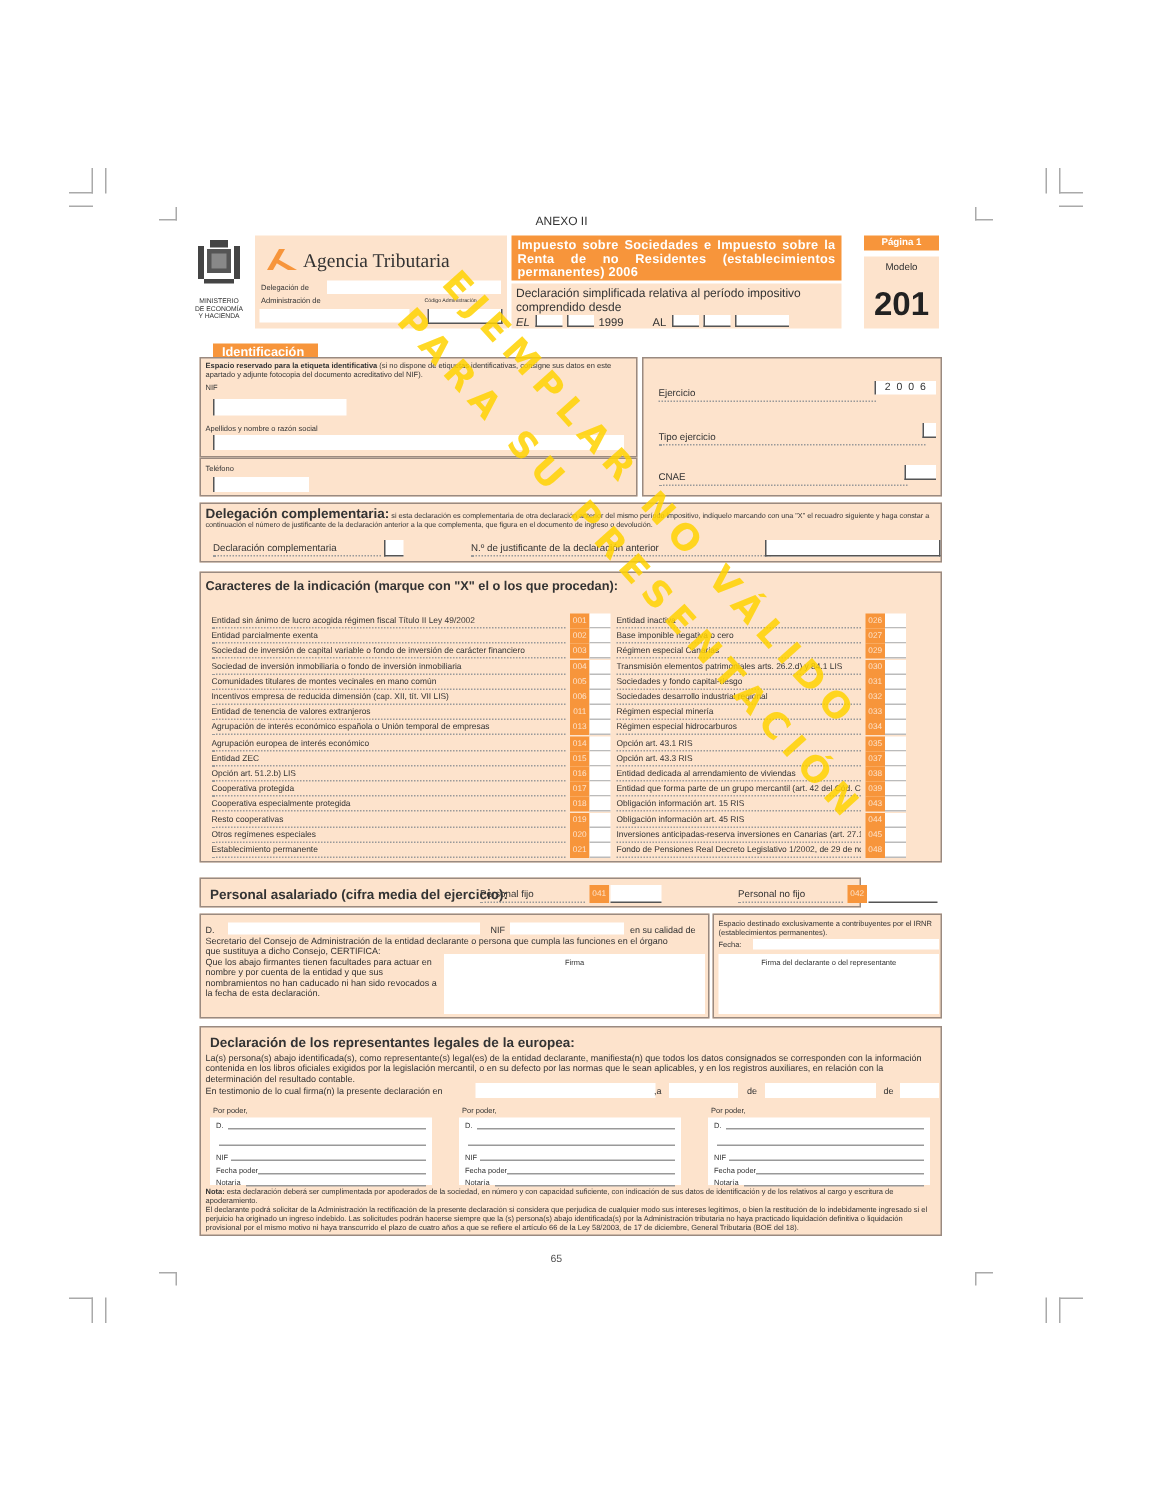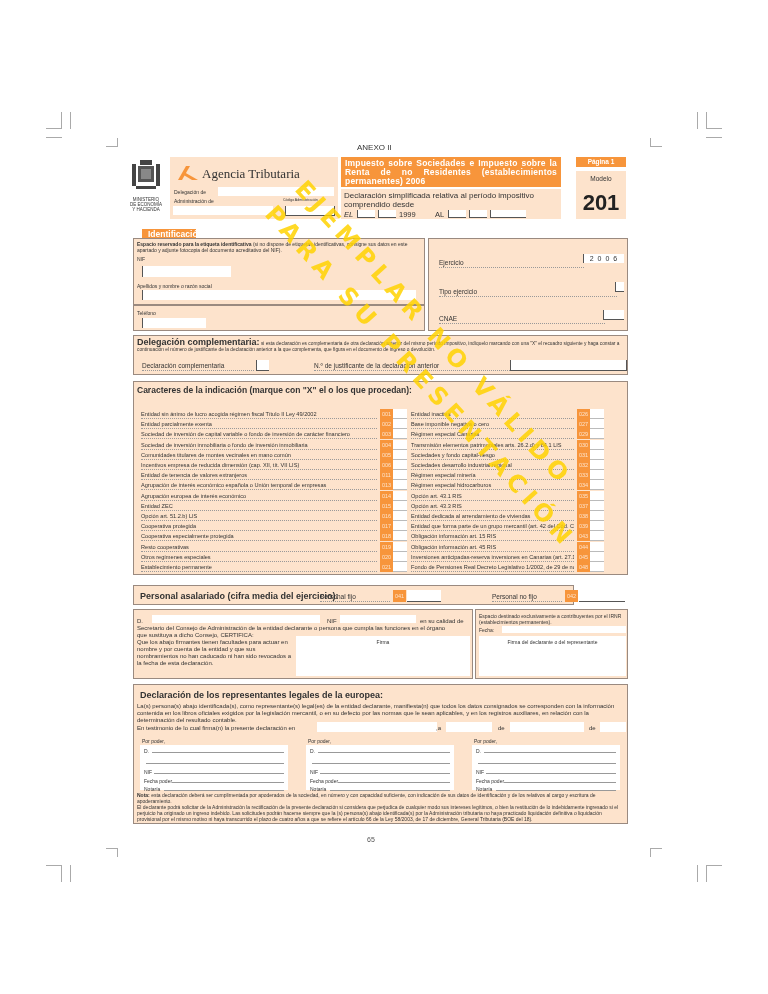--- a/index.html
+++ b/index.html
@@ -93,21 +93,21 @@
   <div class="boxmark" style="left:128px;top:21px;width:17px;height:7px;"></div>
   <div class="boxmark" style="left:149px;top:21px;width:35px;height:7px;"></div>
 </div>
 
 <div class="abs orange" style="left:576px;top:157px;width:50px;height:10px;font-size:6.5px;font-weight:bold;text-align:center;line-height:10px;">Página 1</div>
 <div class="abs peach" style="left:576px;top:171px;width:50px;height:48px;text-align:center;">
   <div style="font-size:6.5px;margin-top:4px;">Modelo</div>
   <div style="font-size:22px;font-weight:bold;color:#222;margin-top:8px;">201</div>
 </div>
 
-<div class="abs orange" style="left:142px;top:229px;width:54px;height:10px;font-size:8.5px;font-weight:bold;line-height:10px;padding-left:6px;box-sizing:border-box;">Identificación</div>
+<div class="abs orange" style="left:142px;top:229px;width:70px;height:10px;font-size:8.5px;font-weight:bold;line-height:10px;padding-left:6px;box-sizing:border-box;">Identificación</div>
 <div class="box" style="left:133px;top:238px;width:292px;height:67px;">
   <div class="abs t5" style="left:3px;top:2px;width:280px;">
     <b>Espacio reservado para la etiqueta identificativa</b>
     <span>(si no dispone de etiquetas identificativas, consigne sus datos en este apartado y adjunte fotocopia del documento acreditativo del NIF).</span>
   </div>
   <div class="abs t5" style="left:3px;top:17px;">NIF</div>
   <div class="field" style="left:8px;top:27px;width:88px;height:11px;border-left:1px solid #555;"></div>
   <div class="abs t5" style="left:3px;top:44px;">Apellidos y nombre o razón social</div>
   <div class="field" style="left:8px;top:51px;width:273px;height:10px;border-left:1px solid #555;"></div>
 </div>

